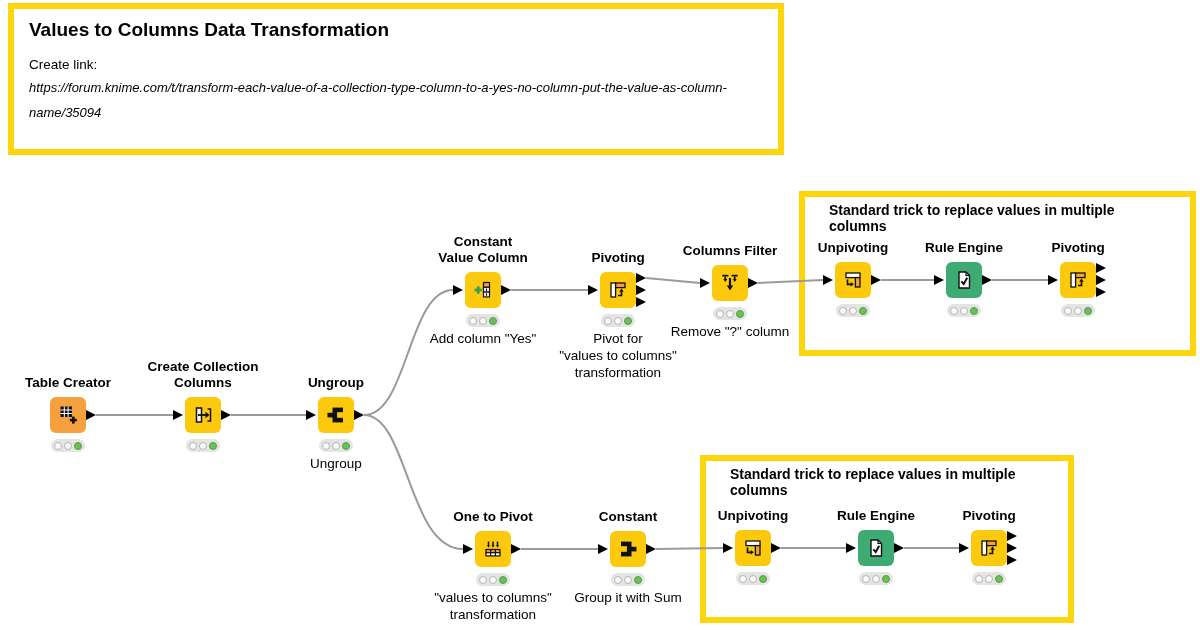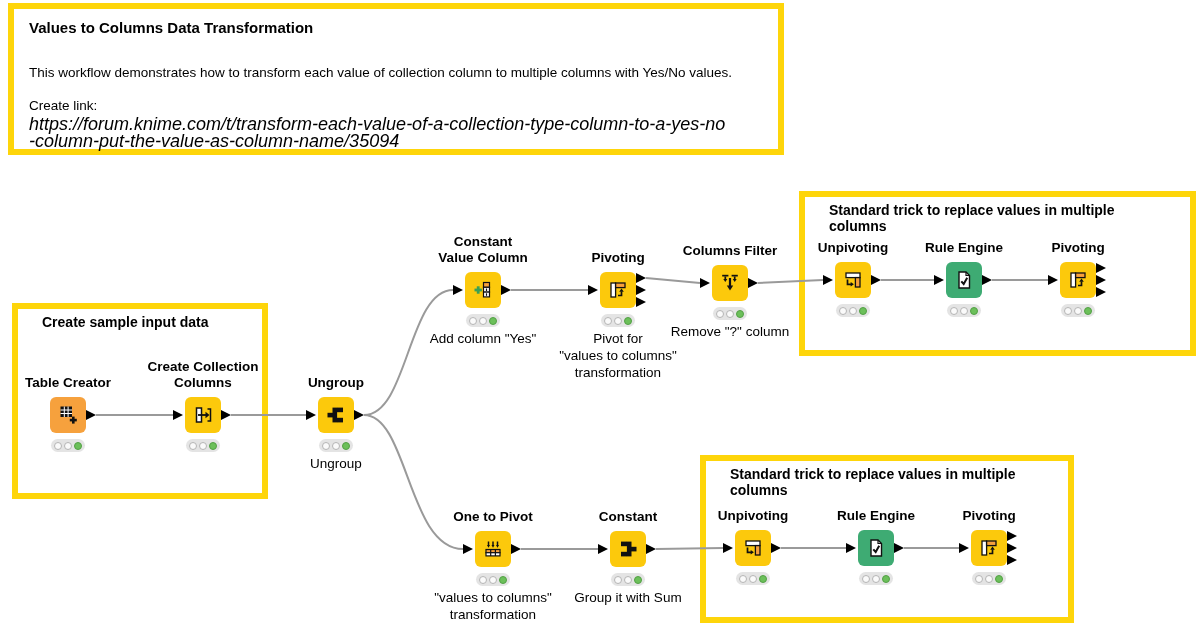--- a/index.html
+++ b/index.html
@@ -4,24 +4,24 @@
 <style>
   html,body{margin:0;padding:0;background:#fff;}
   #canvas{position:relative;width:1200px;height:630px;background:#ffffff;overflow:hidden;
           font-family:"Liberation Sans",sans-serif;color:#000;}
 
   
   .ann{position:absolute;border:6px solid #fed50a;background:#ffffff;z-index:1;box-sizing:border-box;}
   .ann-title{font-weight:bold;font-size:14px;padding:5px 24px;}
   #ann-main{left:8px;top:3px;width:776px;height:152px;}
   #ann-main .inner{padding:8px 15px;}
-  #ann-main .ann-title{font-size:15px;padding:0;margin:2px 0 29px 0;}
+  #ann-main .ann-title{font-size:19px;padding:0;margin:2px 0 16px 0;}
   #ann-main .ann-body{font-size:13.5px;margin-bottom:18px;}
   #ann-main .ann-forum{font-size:13.5px;margin-bottom:3px;}
-  #ann-main .ann-url{font-size:18px;font-style:italic;max-width:700px;line-height:17px;word-break:break-all;}
+  #ann-main .ann-url{font-size:13px;font-style:italic;max-width:700px;line-height:25px;word-break:break-all;}
   #ann-sample{left:12px;top:303px;width:256px;height:196px;}
   #ann-trick-top{left:799px;top:191px;width:397px;height:165px;}
   #ann-trick-bottom{left:700px;top:455px;width:374px;height:168px;}
 
   
   #wires{position:absolute;left:0;top:0;z-index:2;}
   #wires path{stroke:#9a9a9a;stroke-width:2;fill:none;}
 
   
   .node{position:absolute;width:36px;height:36px;z-index:3;}
@@ -44,29 +44,25 @@
   .port.o1{top:1px;} .port.o2{top:13px;} .port.o3{top:25px;}
 </style>
 </head>
 <body>
 
 <div id="canvas">
 
   <div class="ann" id="ann-main">
     <div class="inner">
       <div class="ann-title">Values to Columns Data Transformation</div>
-      <div class="ann-body">This workflow demonstrates how to transform each value of collection column to multiple columns with Yes/No values.</div>
       <div class="ann-forum">Create link:</div>
       <div class="ann-url">https://forum.knime.com/t/transform-each-value-of-a-collection-type-column-to-a-yes-no-column-put-the-value-as-column-name/35094</div>
     </div>
   </div>
 
-  <div class="ann" id="ann-sample">
-    <div class="ann-title">Create sample input data</div>
-  </div>
 
   <div class="ann" id="ann-trick-top">
     <div class="ann-title">Standard trick to replace values in multiple columns</div>
   </div>
 
   <div class="ann" id="ann-trick-bottom">
     <div class="ann-title">Standard trick to replace values in multiple columns</div>
   </div>
 
   <svg id="wires" width="1200" height="630">

